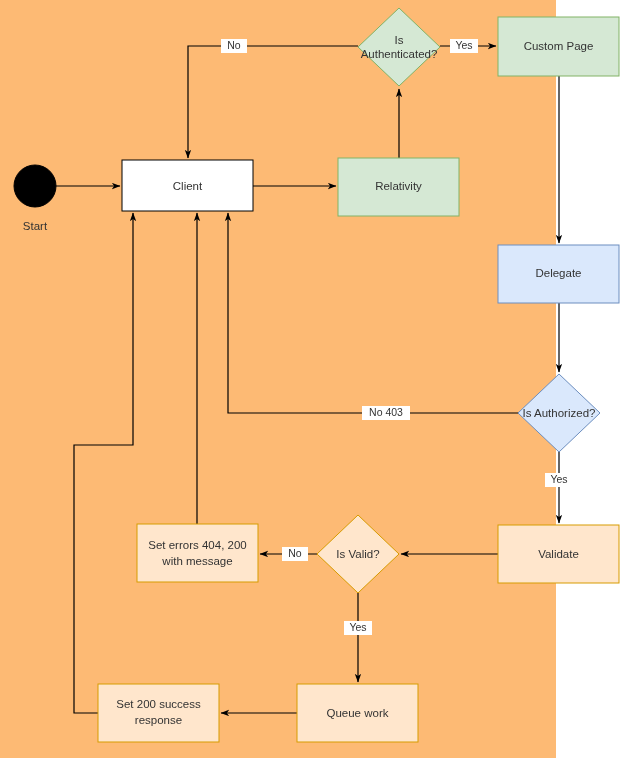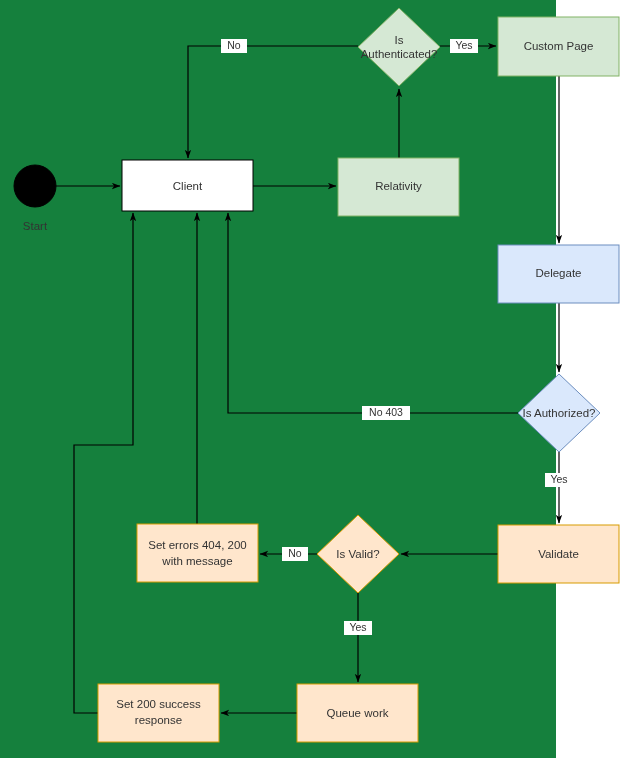--- a/index.html
+++ b/index.html
@@ -10,21 +10,21 @@
   body {
     width: 626px;
     height: 758px;
     font-family: "Liberation Sans", sans-serif;
     overflow: hidden;
   }
   #canvas {
     position: relative;
     width: 556px;
     height: 758px;
-    background: #15803d;
+    background: #fdba74;
   }
   svg#flow {
     position: absolute;
     top: 0;
     left: 0;
     width: 626px;
     height: 758px;
   }
   .node-shape {
     stroke-width: 1;

